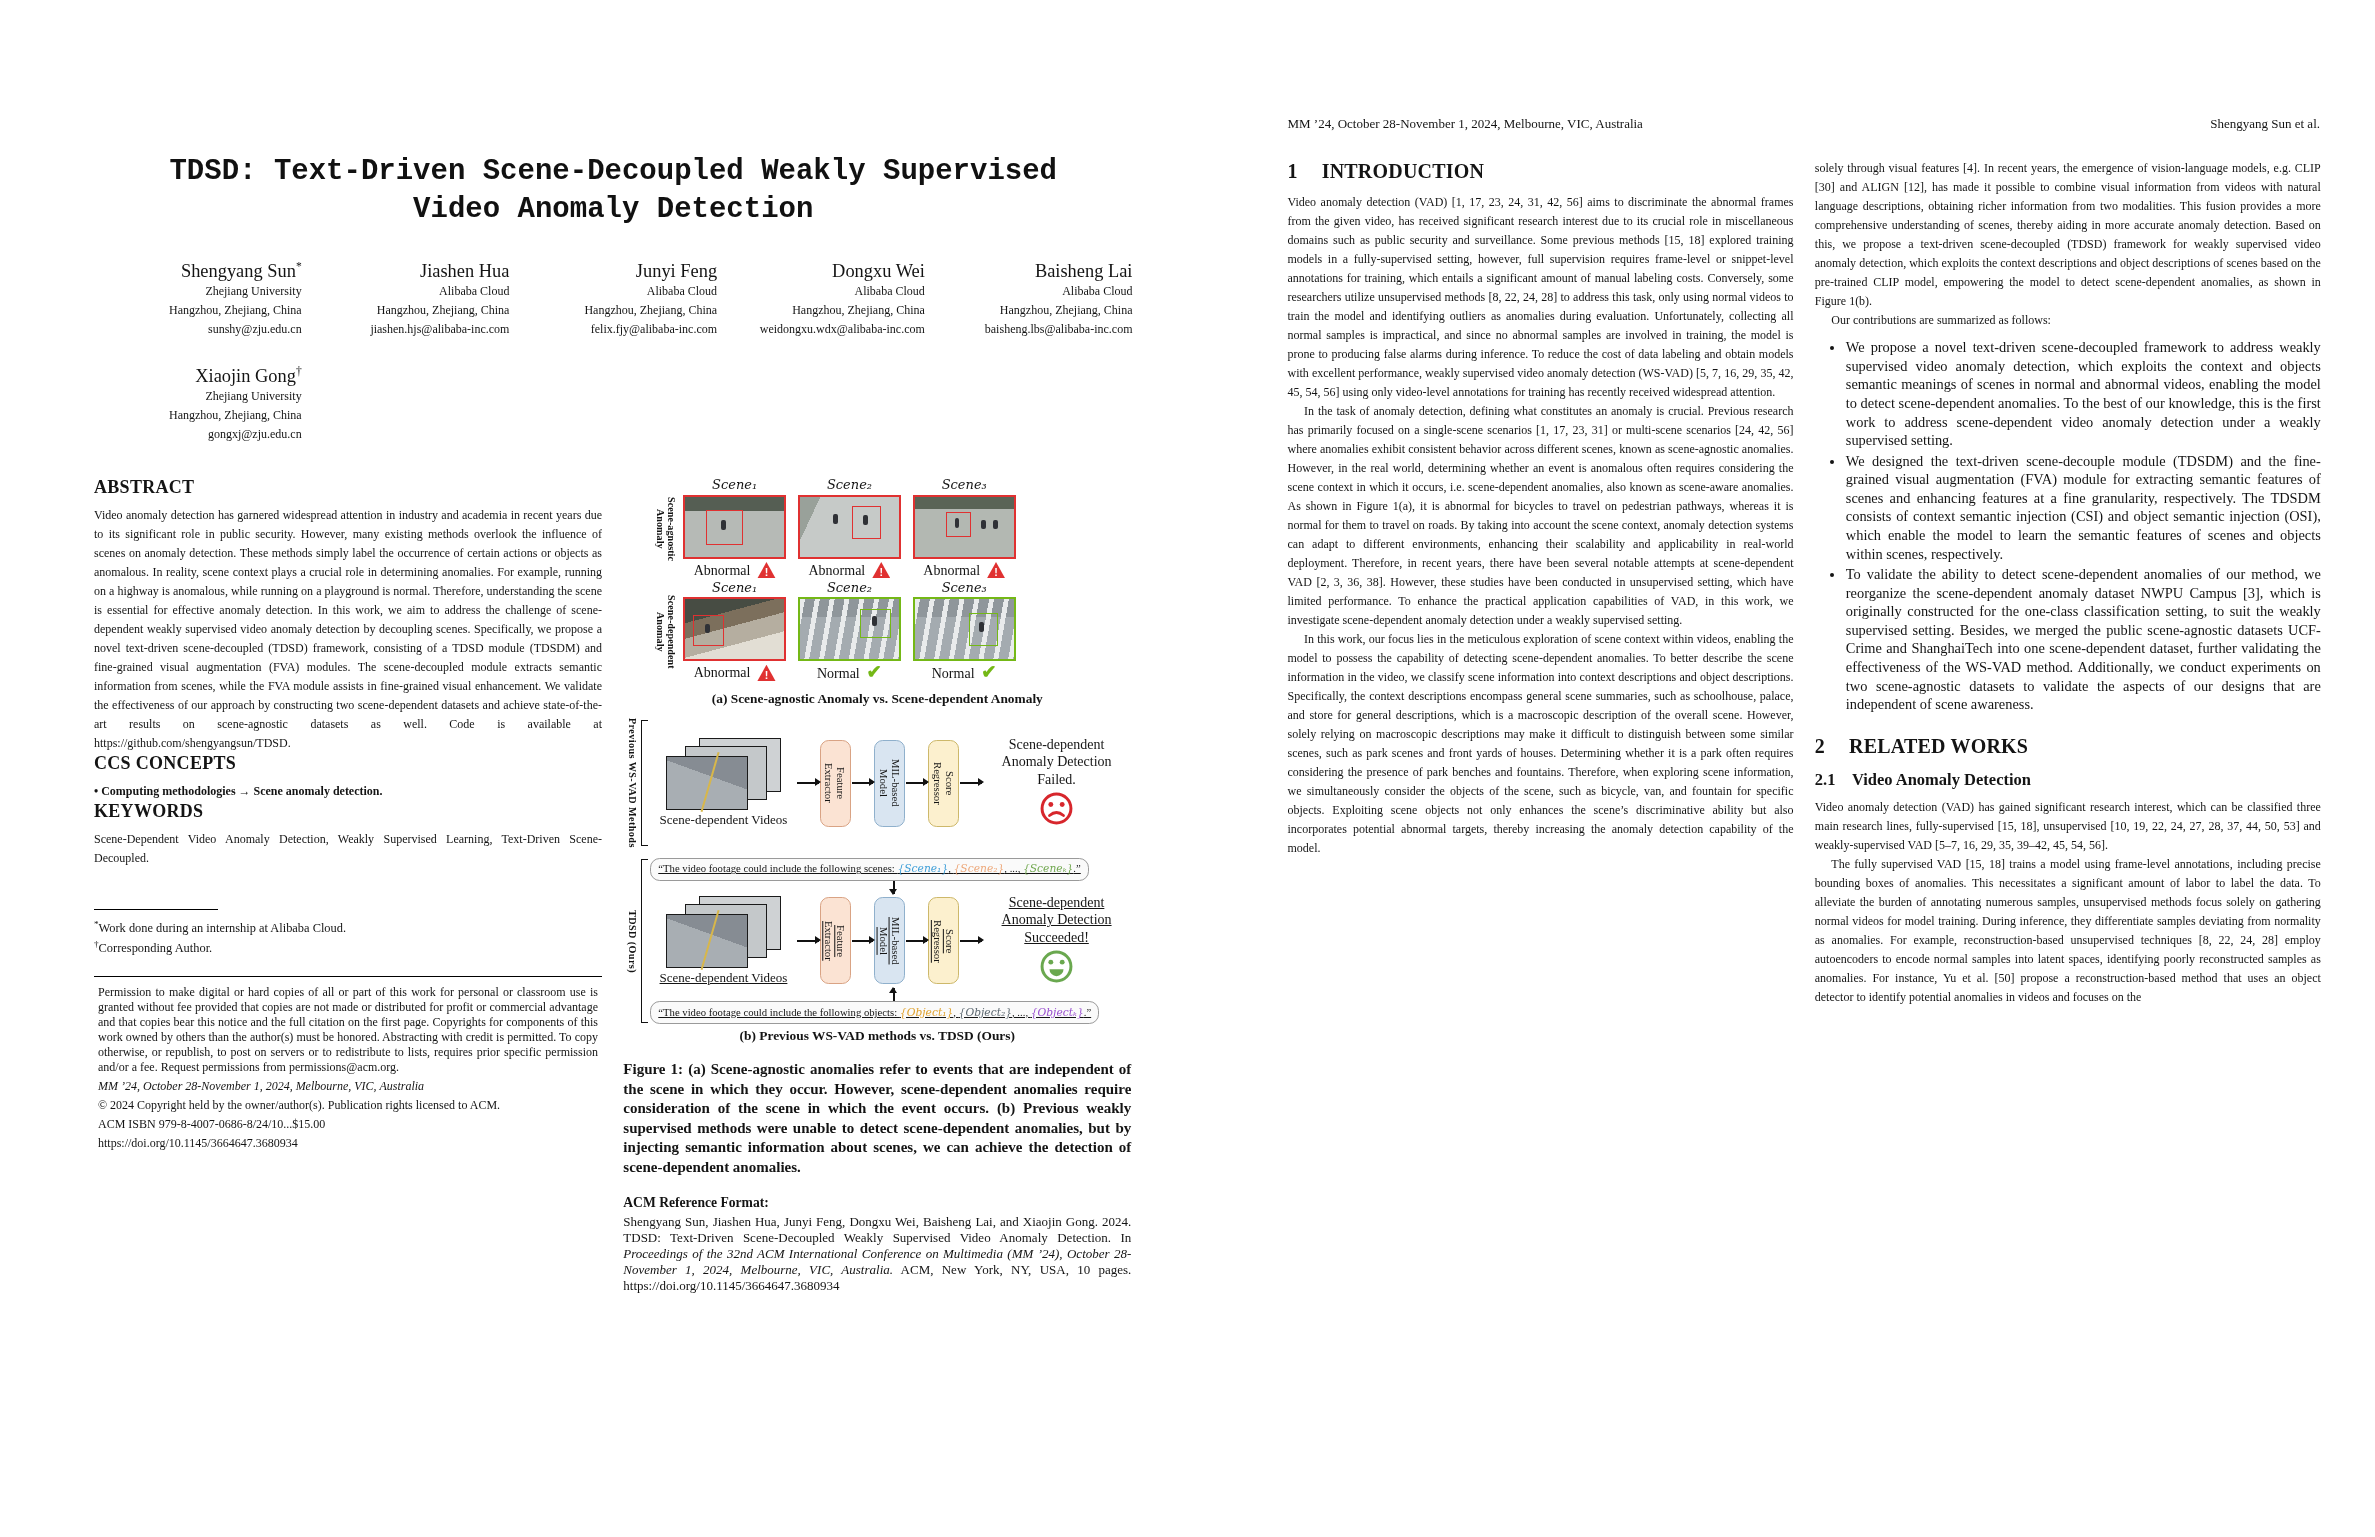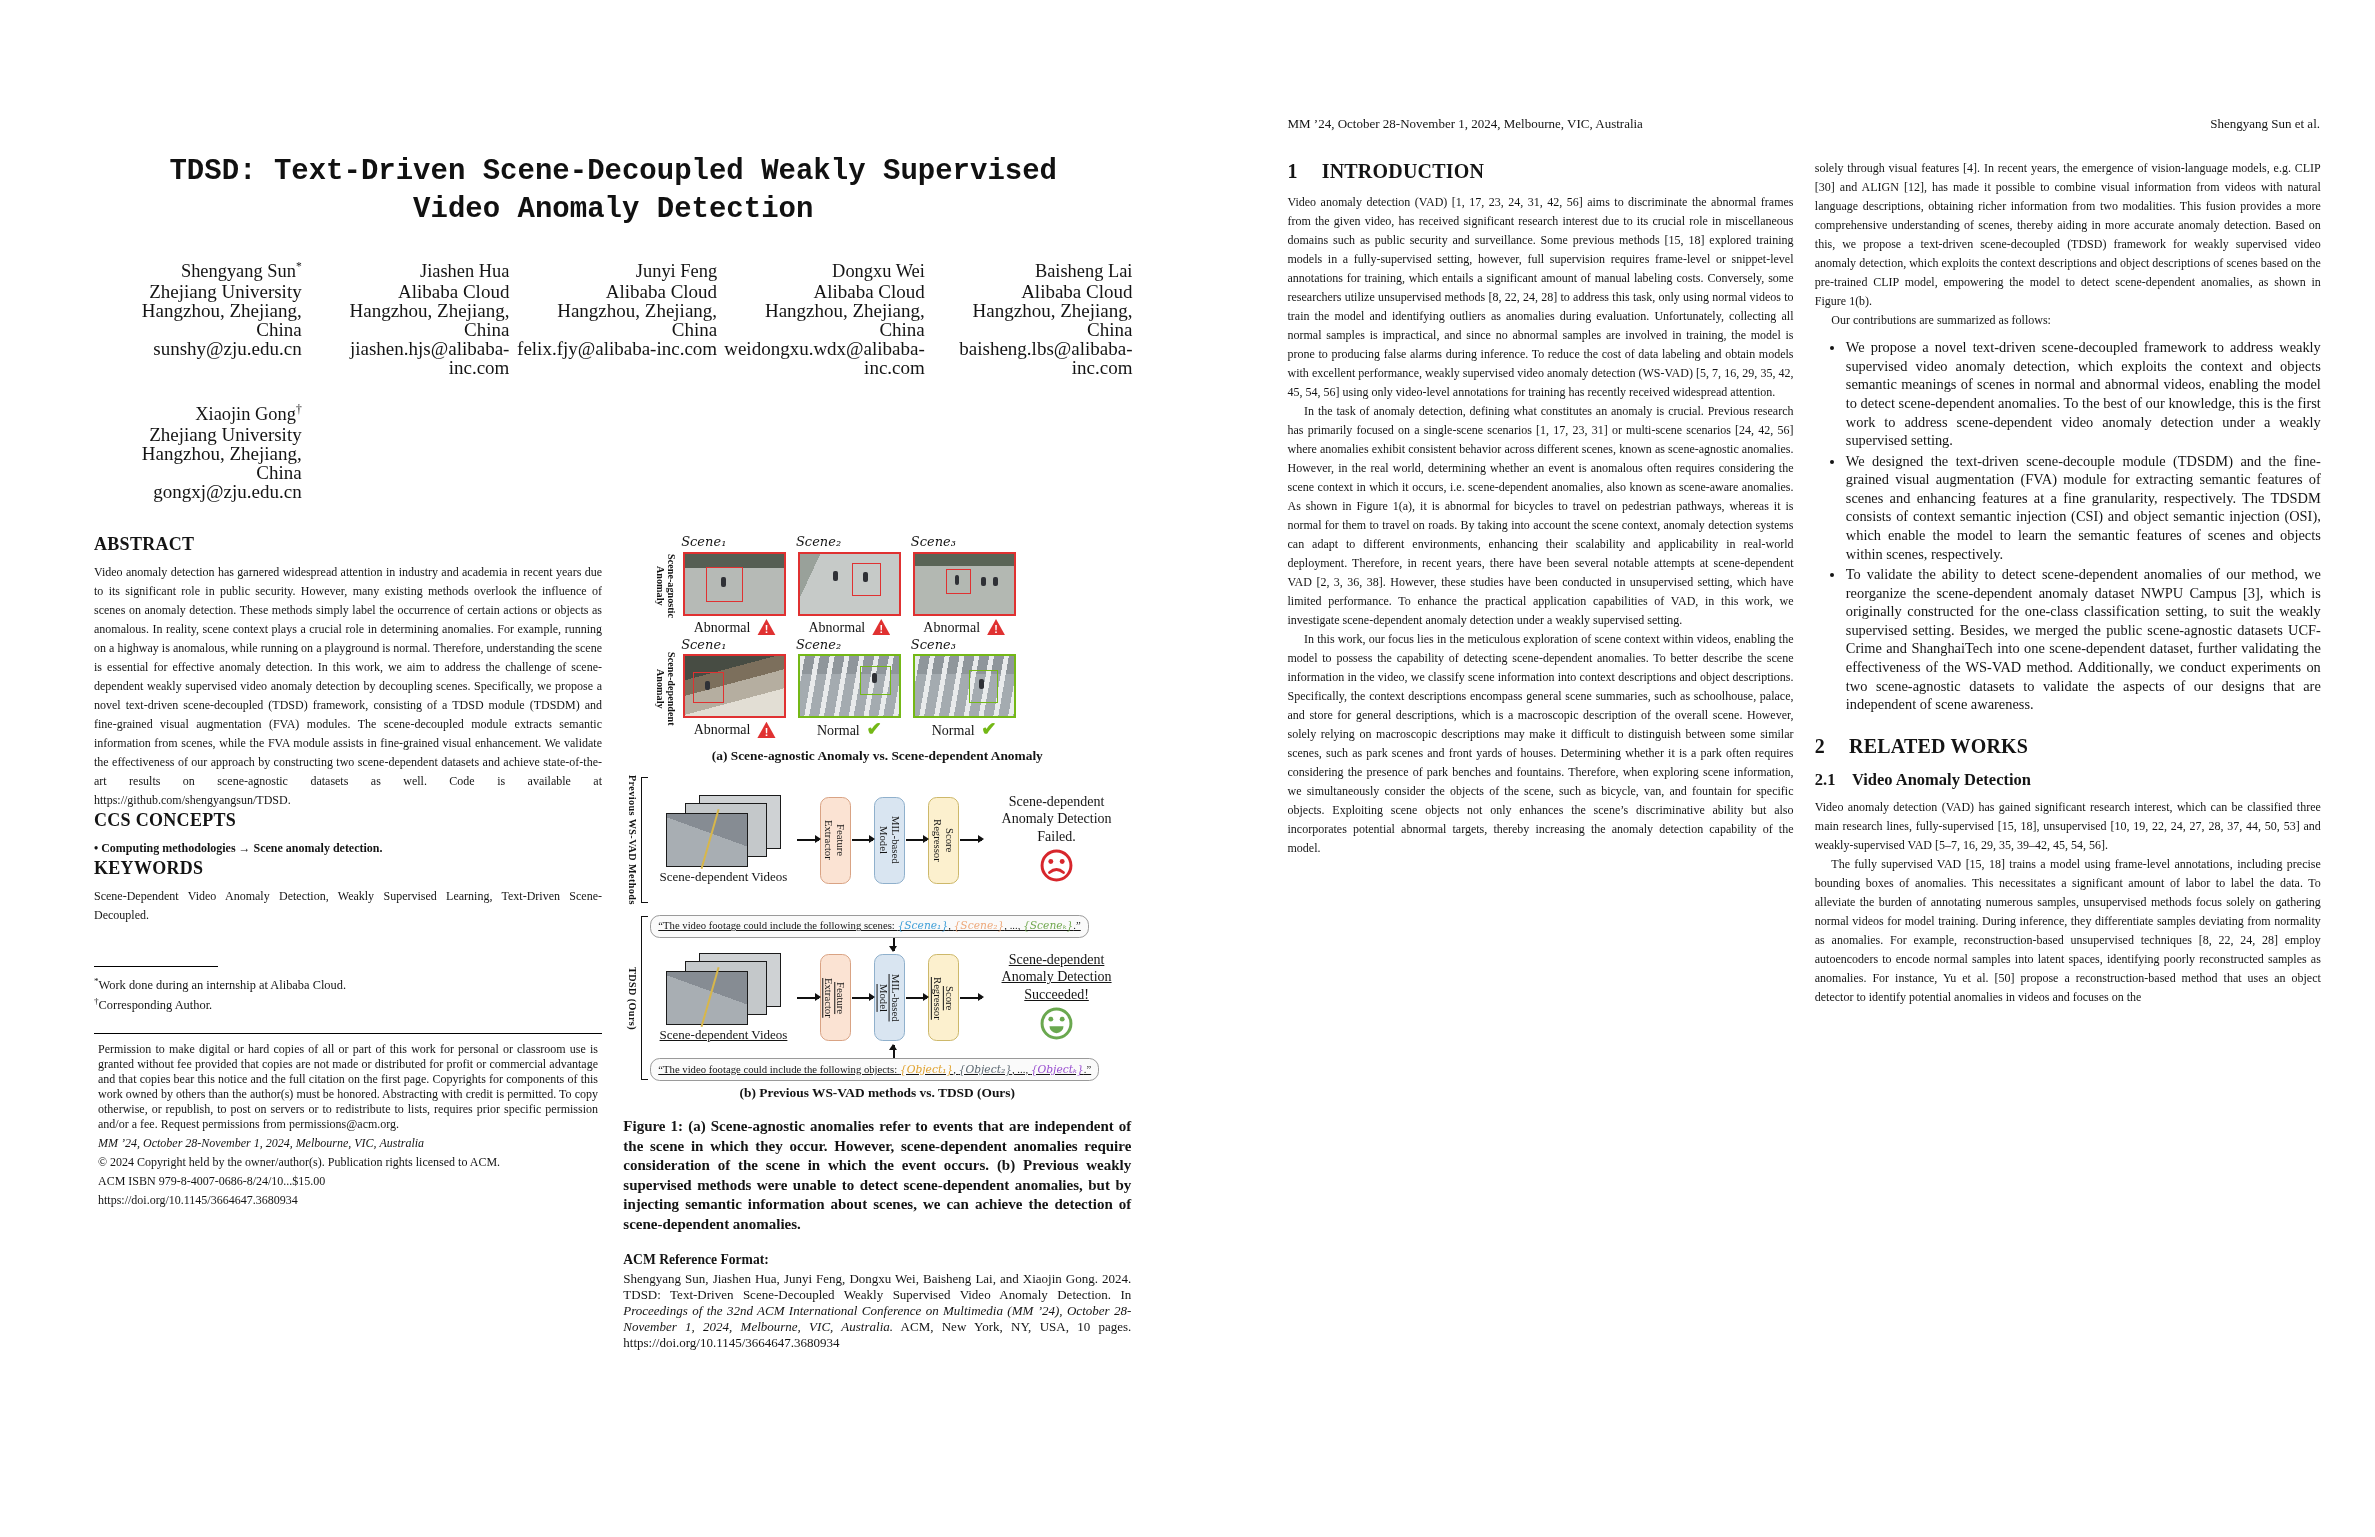--- a/index.html
+++ b/index.html
@@ -7,21 +7,21 @@
   .spread{display:flex;width:2375px;height:1537px;background:#fff;}
   .page{width:1188px;height:1537px;box-sizing:border-box;overflow:hidden;position:relative;background:#fff;}
   .page1{padding:0 55px 0 94px;}
   .page2{padding:0 55px 0 100px;}
 
   
   .title{margin:153px 0 0;text-align:center;font-family:Liberation Mono, monospace;font-weight:700;font-size:29px;line-height:38px;color:#111;}
   .authors{display:grid;grid-template-columns:repeat(5,1fr);row-gap:21.3px;margin-top:27px;text-align:right;}
   .a-name{font-size:18.4px;line-height:21.3px;}
   .a-name sup{font-size:11.6px;}
-  .a-line{font-size:19px;line-height:19px;}
+  .a-line{font-size:12px;line-height:19px;}
 
   
   .cols{display:flex;gap:21.3px;margin-top:33px;}
   .col{width:508px;flex:0 0 508px;}
   h2.sec{font-size:18px;font-weight:bold;margin:0 0 7.8px;letter-spacing:0.3px;}
   .mt{margin-top:19.4px;}
   p.b{font-size:12px;line-height:19px;text-align:justify;margin:0;}
   p.bold{font-weight:bold;}
   .ind{text-indent:16.5px;}
 
@@ -32,21 +32,21 @@
   .permrule{border-top:1.3px solid #000;margin:19.4px 0 7.8px;width:100%;}
   .perm{font-size:12px;line-height:15px;text-align:justify;}
   .perm .it{font-style:italic;}
   .perm div{margin:4px;}
 
   
   .fig{font-family:"Liberation Serif",serif;}
   .frow{display:flex;align-items:stretch;justify-content:flex-start;margin-left:25px;}
   .vlab2{writing-mode:vertical-rl;width:29px;text-align:center;font-weight:bold;font-size:10.2px;line-height:11.6px;flex:0 0 29px;}
   .vlab2 span{display:block;}
-  .tcol{width:107px;margin:0 3.9px;}
+  .tcol{width:107px;margin:0 3.9px;text-align:center;}
   .slabel{font-style:italic;font-size:13px;font-family:"DejaVu Serif","Liberation Serif",serif;line-height:16.5px;}
   .thumb{width:99px;height:60px;border:2.9px solid #e03131;margin:1px auto 1.9px;position:relative;overflow:hidden;background:#b9bdb9;}
   .thumb.g{border-color:#74b816;}
   .t-a1{background:linear-gradient(180deg,#555e53 0 24%,#b6bab6 24%);}
   .t-a2{background:linear-gradient(115deg,#99a19a 0 16%,#c6cac8 16%);}
   .t-a3{background:linear-gradient(180deg,#5a6456 0 20%,#b3b8b2 20%),linear-gradient(90deg,#4f5c4a 0 18%,transparent 18%);}
   .t-d1{background:linear-gradient(165deg,#474c43 0 28%,#7c6f5c 28% 46%,#b5aea0 46% 68%,#e2ded4 68%);}
   .t-d2,.t-d3{background:repeating-linear-gradient(100deg,#e9ebec 0 4.9px,rgba(0,0,0,0) 4.9px 14.6px),linear-gradient(180deg,#8f969b 0 30%,#a4abb0 30%);}
   .bb{position:absolute;border:1.9px solid #e03131;}
   .bb.g{border-color:#74b816;}

